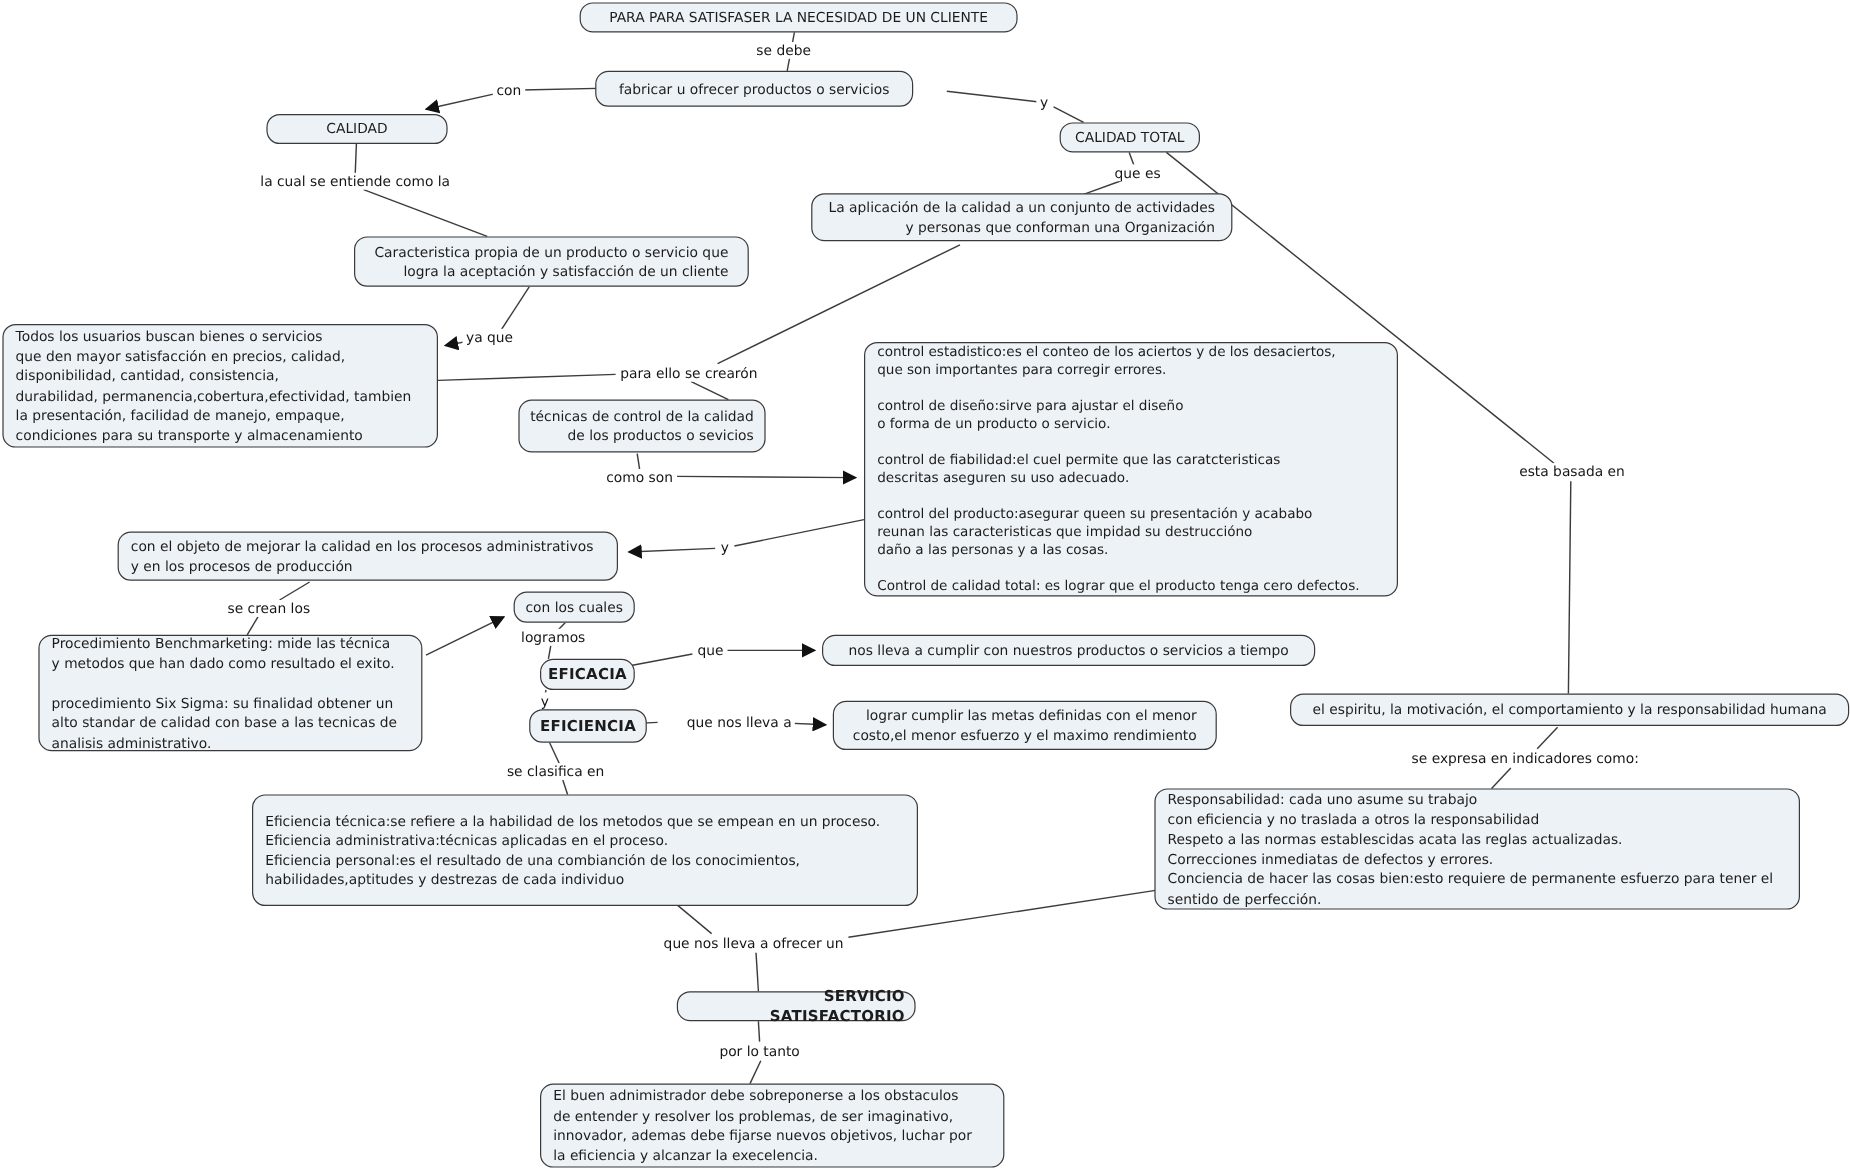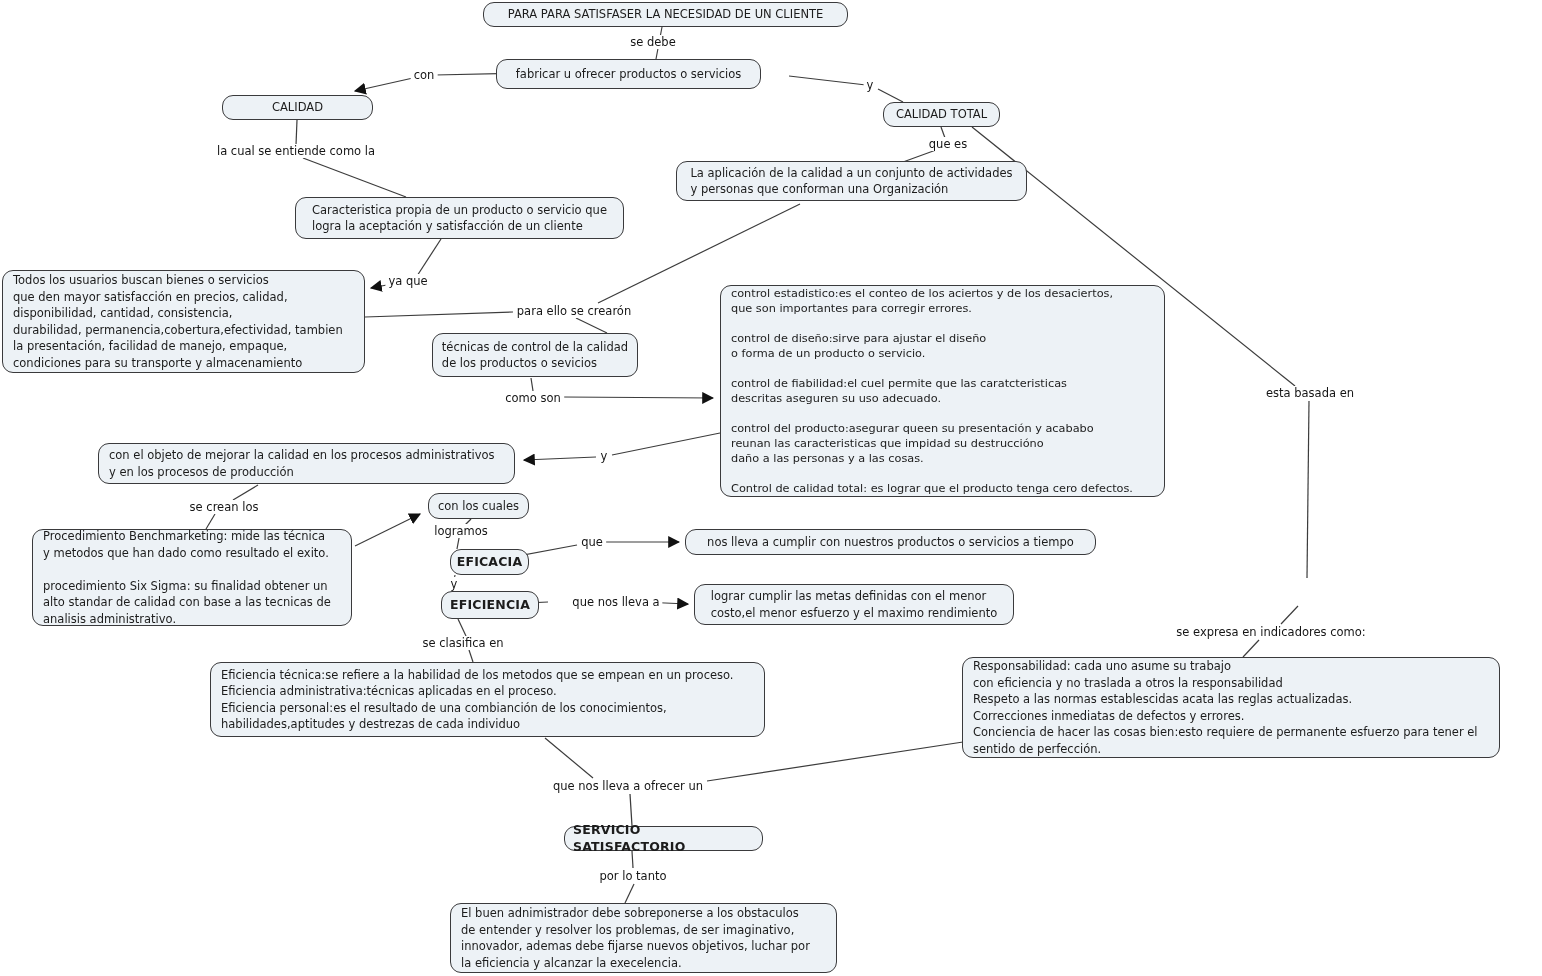--- a/index.html
+++ b/index.html
@@ -5,21 +5,21 @@
   html,body{margin:0;padding:0;background:#ffffff;}
   .canvas{
     position:relative;width:1542px;height:976px;background:#ffffff;overflow:hidden;
     font-family:"DejaVu Sans","Liberation Sans",sans-serif;color:#111111;
   }
   svg.wires{position:absolute;left:0;top:0;width:1542px;height:976px;}
   .node{
     position:absolute;box-sizing:border-box;
     background:#edf2f6;border:1px solid #3a3a3c;border-radius:11px;
     display:flex;align-items:center;justify-content:center;
-    text-align:left;font-size:11.5px;line-height:16.5px;
+    text-align:right;font-size:11.5px;line-height:16.5px;
     padding:2px 8px;white-space:pre-line;color:#1c1c1c;
   }
   .node.left{justify-content:flex-start;text-align:left;padding:4px 10px;}
   .node.bold{font-weight:bold;font-size:12.5px;letter-spacing:.2px;margin-left:32px;}
   .node.tight{line-height:15px;font-size:11.3px;}
   .edge-label{
     position:absolute;transform:translate(-50%,-50%);
     background:#ffffff;padding:0 3px;font-size:11.5px;white-space:nowrap;color:#151515;
   }
 </style>
@@ -134,27 +134,28 @@
 y metodos que han dado como resultado el exito.
 
 procedimiento Six Sigma: su finalidad obtener un
 alto standar de calidad con base a las tecnicas de
 analisis administrativo.</div>
   <div class="node bold" style="left:418px;top:549px;width:79px;height:26px">EFICACIA</div>
   <div class="node bold" style="left:409px;top:591px;width:98px;height:28px">EFICIENCIA</div>
   <div class="node" style="left:685px;top:529px;width:411px;height:26px">nos lleva a cumplir con nuestros productos o servicios a tiempo</div>
   <div class="node" style="left:694px;top:584px;width:320px;height:41px">lograr cumplir las metas definidas con el menor
 costo,el menor esfuerzo y el maximo rendimiento</div>
+  <div class="node" style="left:1075px;top:578px;width:466px;height:27px">el espiritu, la motivación, el comportamiento y la responsabilidad humana</div>
   <div class="node left" style="left:962px;top:657px;width:538px;height:101px">Responsabilidad: cada uno asume su trabajo
 con eficiencia y no traslada a otros la responsabilidad
 Respeto a las normas establescidas acata las reglas actualizadas.
 Correcciones inmediatas de defectos y errores.
 Conciencia de hacer las cosas bien:esto requiere de permanente esfuerzo para tener el
 sentido de perfección.</div>
-  <div class="node left" style="left:210px;top:662px;width:555px;height:75px">Eficiencia técnica:se refiere a la habilidad de los metodos que se empean en un proceso.
+  <div class="node left" style="left:210px;top:662px;width:555px;height:93px">Eficiencia técnica:se refiere a la habilidad de los metodos que se empean en un proceso.
 Eficiencia administrativa:técnicas aplicadas en el proceso.
 Eficiencia personal:es el resultado de una combianción de los conocimientos,
 habilidades,aptitudes y destrezas de cada individuo</div>
   <div class="node bold" style="left:532px;top:826px;width:199px;height:25px">SERVICIO SATISFACTORIO</div>
   <div class="node left" style="left:450px;top:903px;width:387px;height:70px">El buen adnimistrador debe sobreponerse a los obstaculos
 de entender y resolver los problemas, de ser imaginativo,
 innovador, ademas debe fijarse nuevos objetivos, luchar por
 la eficiencia y alcanzar la execelencia.</div>
 
 </div>

